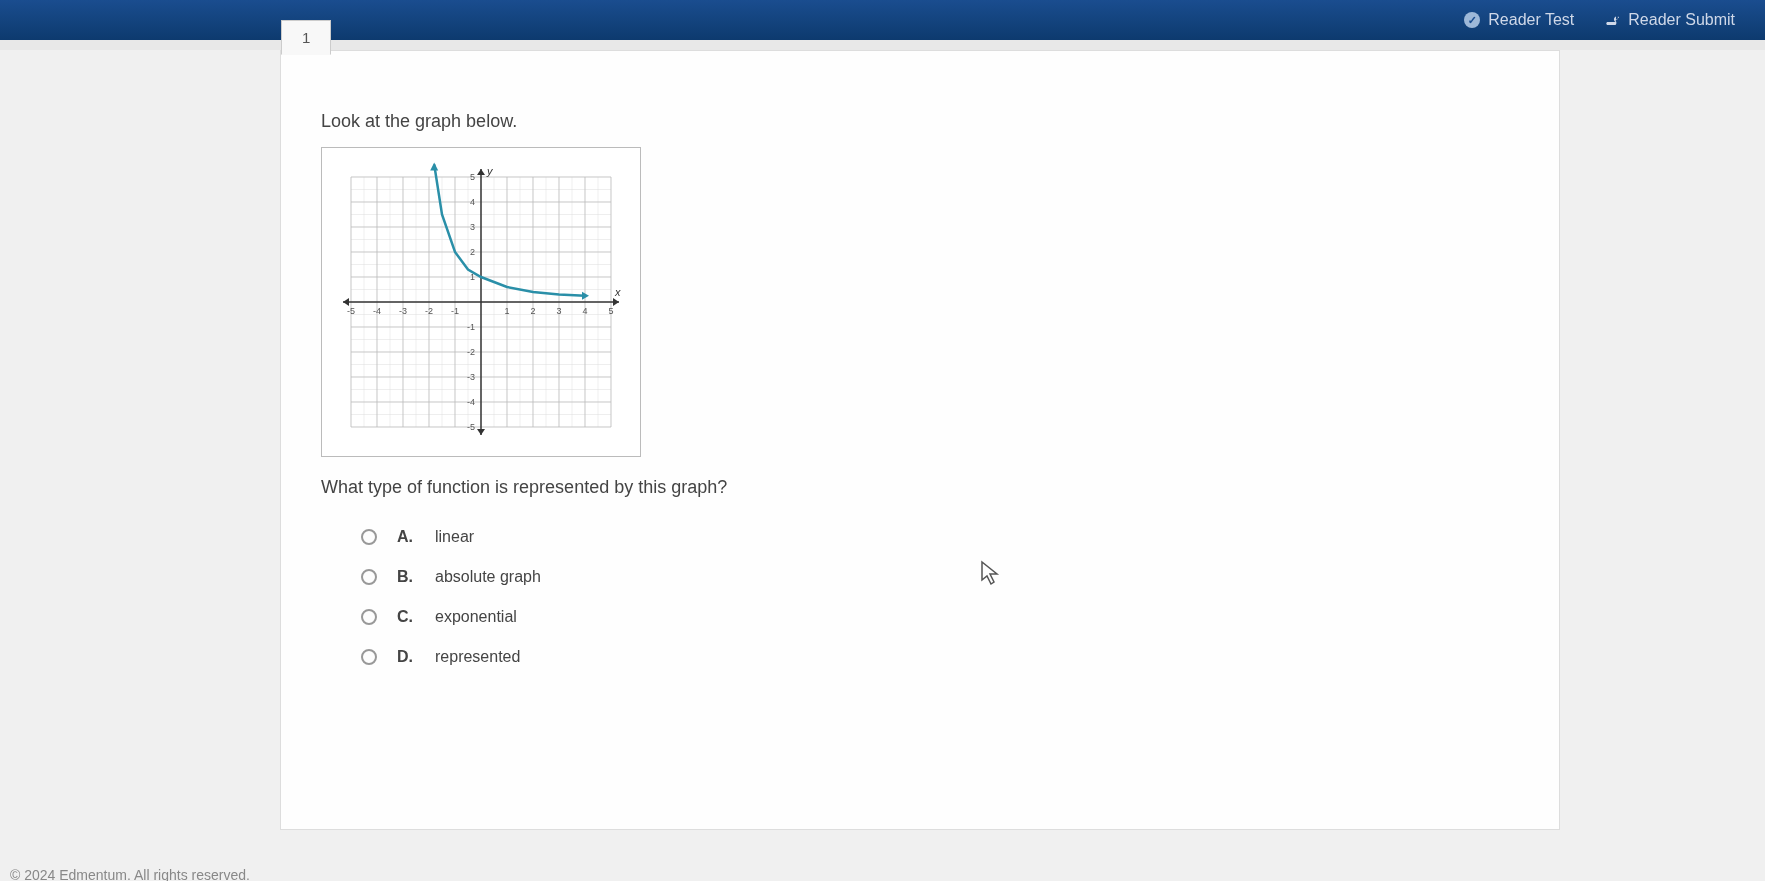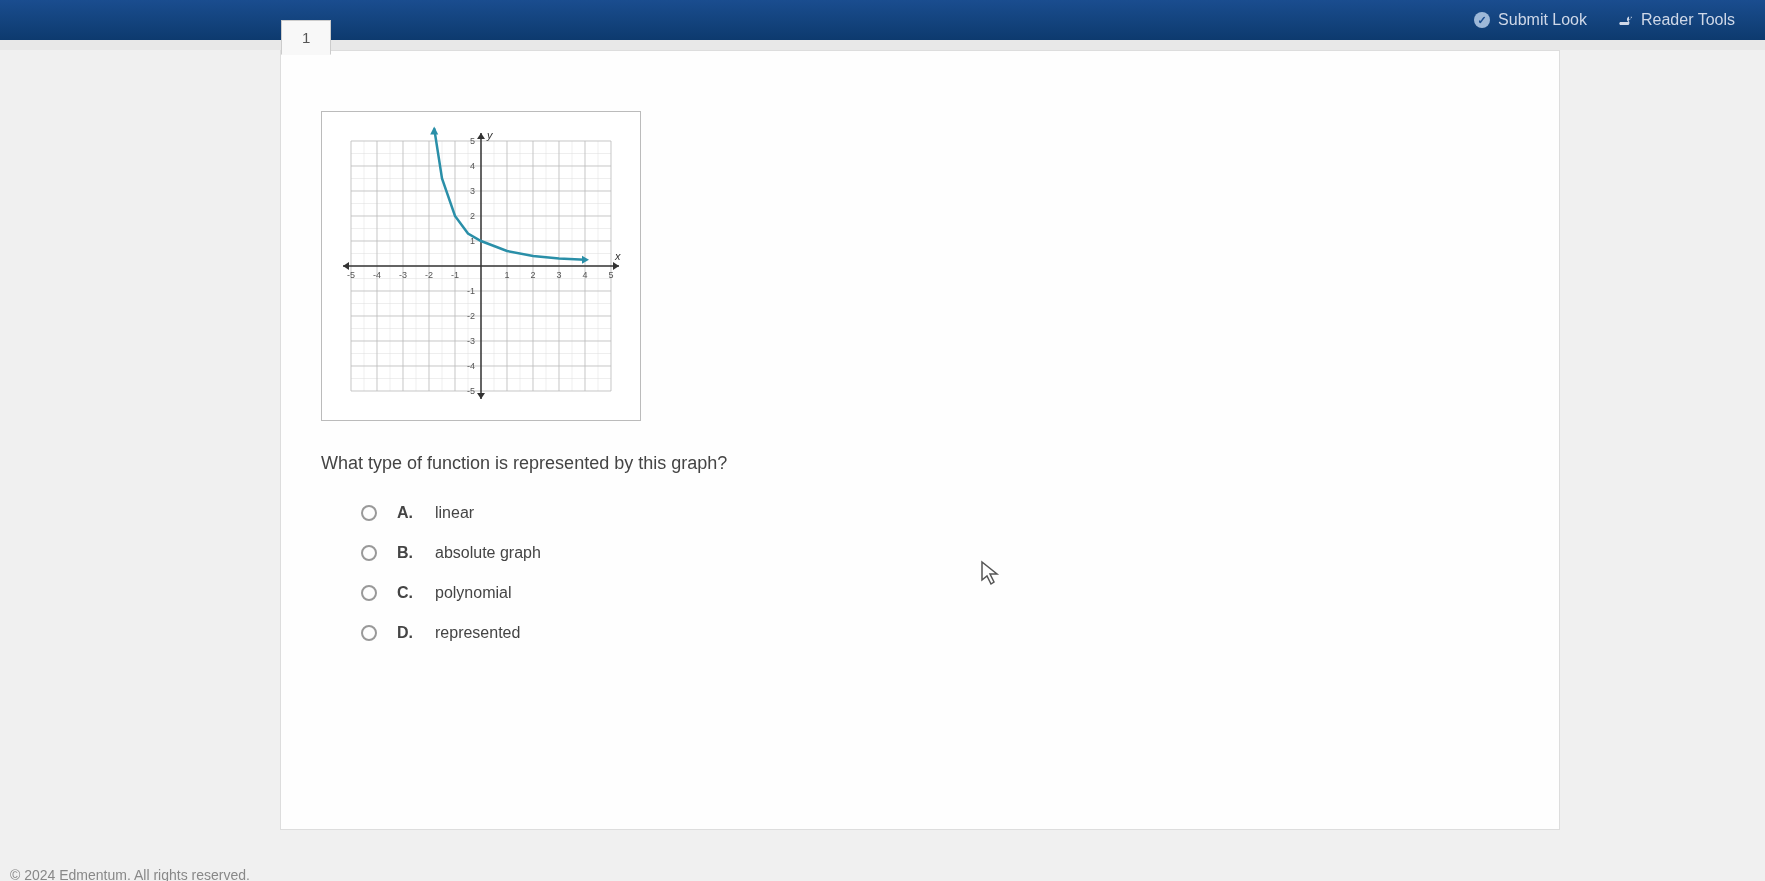--- a/index.html
+++ b/index.html
@@ -88,21 +88,21 @@
       height: 310px;
       background: #fff;
       display: flex;
       align-items: center;
       justify-content: center;
       margin-bottom: 20px;
     }
     .sub-prompt {
       font-size: 18px;
       color: #444;
-      margin: 32px 0 30px 0;
+      margin: 20px 0 30px 0;
     }
     .options {
       margin-left: 40px;
     }
     .option {
       display: flex;
       align-items: center;
       margin-bottom: 22px;
       font-size: 16px;
       color: #444;
@@ -134,36 +134,37 @@
       width: 20px; height: 26px;
       pointer-events: none;
     }
   </style>
 </head>
 <body>
 
 <div class="top-bar">
   <div class="top-button">
     <span class="check-icon">✓</span>
-    <span>Submit Look</span>
+    <span>Reader Test</span>
   </div>
   <div class="top-button">
     <svg class="wrench-icon" viewBox="0 0 16 16" fill="#cfd8e8">
       <path d="M11 1c-.5 0-1 .1-1.4.3l2.1 2.1-1.3 1.3-2.1-2.1C8.1 3 8 3.5 8 4c0 1.7 1.3 3 3 3 .3 0 .6 0 .9-.1l-5.5 5.5c-.6.6-.6 1.5 0 2.1.6.6 1.5.6 2.1 0l5.5-5.5c0 .3-.1.6-.1.9 0 0 0-.1 0 0 .1-.3.1-.6.1-.9 0-1.7-1.3-3-3-3z" transform="rotate(45 8 8)"></path>
     </svg>
-    <span>Reader Tools</span>
+    <span>Reader Submit</span>
   </div>
 </div>
 
 <div class="content-wrap">
   <div class="question-panel">
     <div class="tab-row">
       <div class="tab">1</div>
     </div>
     <div class="question-body">
+      <div class="prompt">Look at the graph below.</div>
 
       <div class="graph-box">
         <svg id="chart-svg" width="300" height="290" viewBox="0 0 300 290">
             <line x1="20" y1="270" x2="20" y2="20" stroke="#ddd" stroke-width="0.5"></line>
             <line x1="33" y1="270" x2="33" y2="20" stroke="#ddd" stroke-width="0.5"></line>
             <line x1="46" y1="270" x2="46" y2="20" stroke="#ddd" stroke-width="0.5"></line>
             <line x1="59" y1="270" x2="59" y2="20" stroke="#ddd" stroke-width="0.5"></line>
             <line x1="72" y1="270" x2="72" y2="20" stroke="#ddd" stroke-width="0.5"></line>
             <line x1="85" y1="270" x2="85" y2="20" stroke="#ddd" stroke-width="0.5"></line>
             <line x1="98" y1="270" x2="98" y2="20" stroke="#ddd" stroke-width="0.5"></line>
@@ -265,21 +266,21 @@
           <span>linear</span>
         </div>
         <div class="option">
           <span class="radio"></span>
           <span class="option-letter">B.</span>
           <span>absolute graph</span>
         </div>
         <div class="option">
           <span class="radio"></span>
           <span class="option-letter">C.</span>
-          <span>polynomial</span>
+          <span>exponential</span>
         </div>
         <div class="option">
           <span class="radio"></span>
           <span class="option-letter">D.</span>
           <span>represented</span>
         </div>
       </div>
     </div>
   </div>
 

